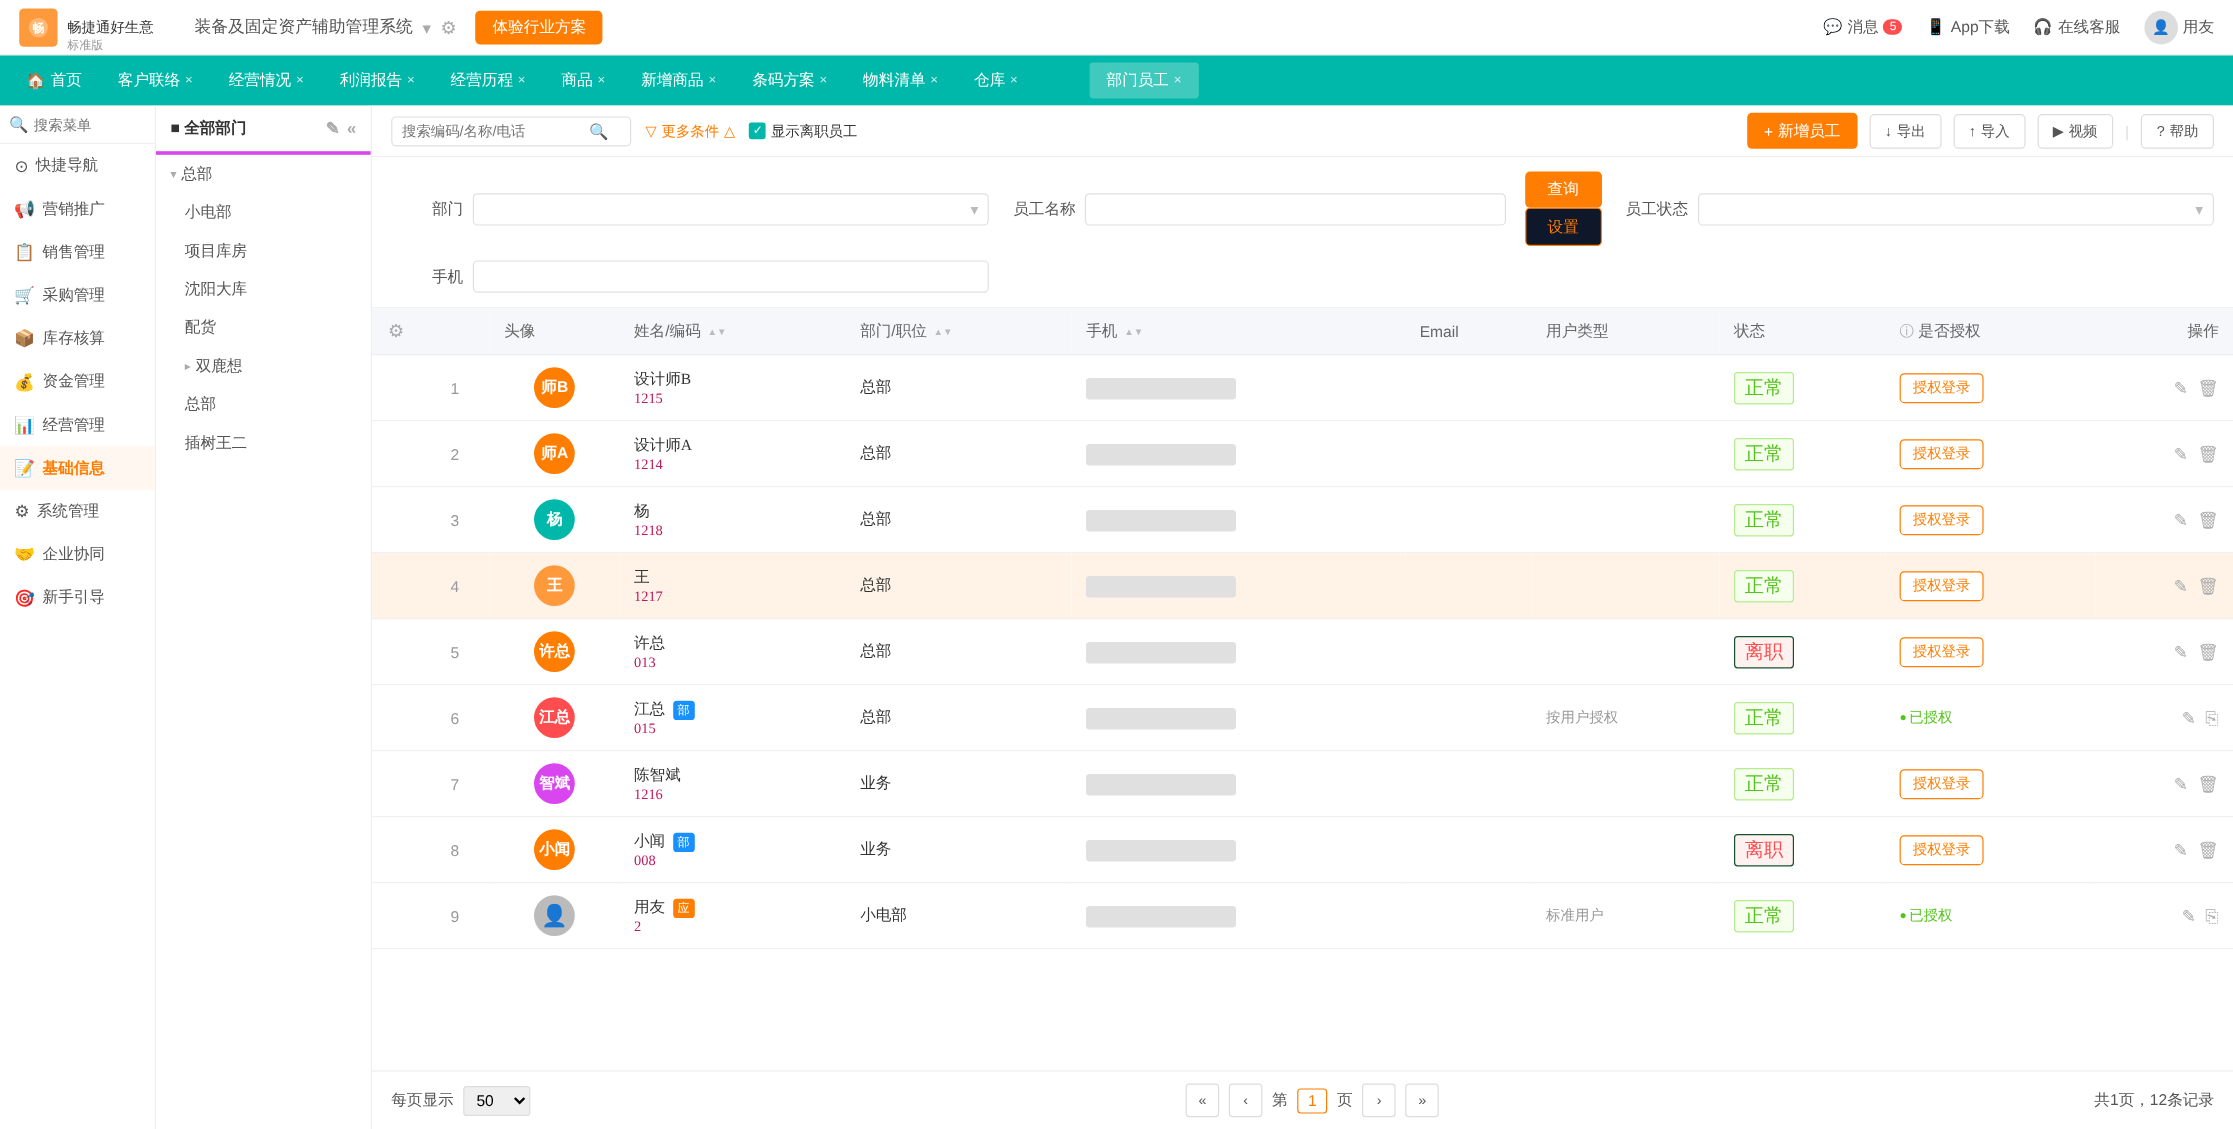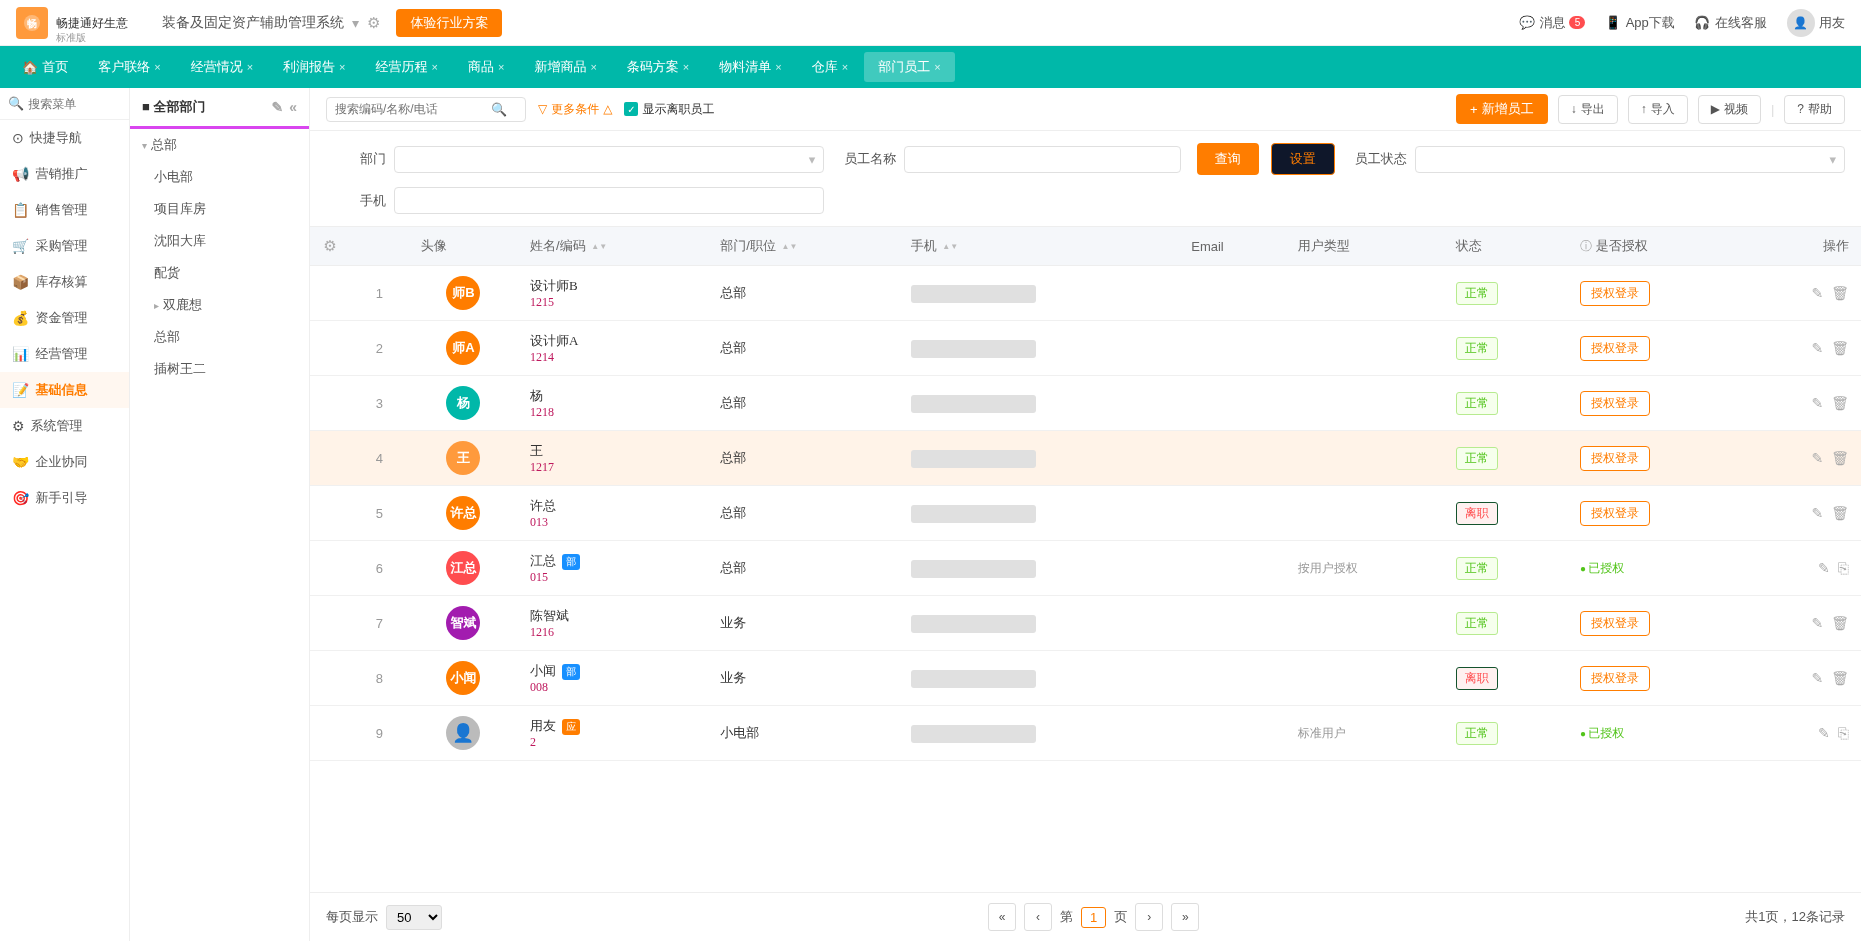--- a/index.html
+++ b/index.html
@@ -89,21 +89,21 @@
     }
     .nav-item {
       padding: 6px 14px;
       color: #fff;
       font-size: 13px;
       cursor: pointer;
       border-radius: 3px;
       white-space: nowrap;
       display: flex; align-items: center; gap: 4px;
     }
-    .nav-item.active { background: rgba(255,255,255,0.25); }
+    .nav-item.active { background: rgba(255,255,255,0.25); margin-left: 44px; }
     .nav-item .close-x { font-size: 11px; color: rgba(255,255,255,0.8); }
 
     
     .main-layout {
       display: flex;
       height: calc(100vh - 88px);
     }
 
     
     .sidebar {
@@ -313,21 +313,21 @@
     .avatar-gray {
       background: #bbb;
     }
     .name-code { display: flex; flex-direction: column; font-family: Liberation Serif, serif; }
     .name-main { font-size: 13px; color: #333; }
     .name-sub { font-size: 12px; color: #be185d; }
     .status-badge {
       display: inline-block;
       padding: 2px 8px;
       border-radius: 3px;
-      font-size: 12px;
+      font-size: 16px;
     }
     .status-normal { background: #f6ffed; color: #52c41a; border: 1px solid #b7eb8f; }
     .status-resign { background: #fff1f0; color: #ff4d4f; border: 1px solid #14532d; }
     .btn-auth {
       border: 1px solid #ff7d00;
       color: #ff7d00;
       background: #fff;
       border-radius: 4px;
       padding: 3px 10px;
       font-size: 12px;
@@ -648,21 +648,21 @@
       <div class="adv-filter-row">
         <span class="adv-filter-label">部门</span>
         <div class="adv-filter-select">
           <span></span>
           <span style="color:#bbb;">▾</span>
         </div>
       </div>
       <div class="adv-filter-row">
         <span class="adv-filter-label">员工名称</span>
         <input type="text" class="adv-filter-input" style="">
-        <div style="display:flex;gap:12px;margin-left:8px;">
+        <div style="display:flex;gap:0;margin-left:8px;flex-direction:column;">
           <button class="btn-query">查询</button>
           <button class="btn-set">设置</button>
         </div>
       </div>
       <div class="adv-filter-row">
         <span class="adv-filter-label">员工状态</span>
         <div class="adv-filter-select">
           <span></span>
           <span style="color:#bbb;">▾</span>
         </div>
@@ -861,21 +861,21 @@
                 <span class="op-btn">✎</span>
                 <span class="op-btn">⎘</span>
               </div>
             </td>
           </tr>
 
           <tr>
             <td class="td-num"></td>
             <td class="td-num">7</td>
             <td class="td-avatar">
-              <div class="avatar-badge" style="background:#a21caf;">智斌</div>
+              <div class="avatar-badge" style="background:#d946ef;">智斌</div>
             </td>
             <td>
               <div class="name-code">
                 <span class="name-main">陈智斌</span>
                 <span class="name-sub">1216</span>
               </div>
             </td>
             <td>业务</td>
             <td><span class="phone-blur">██████████</span></td>
             <td></td>

